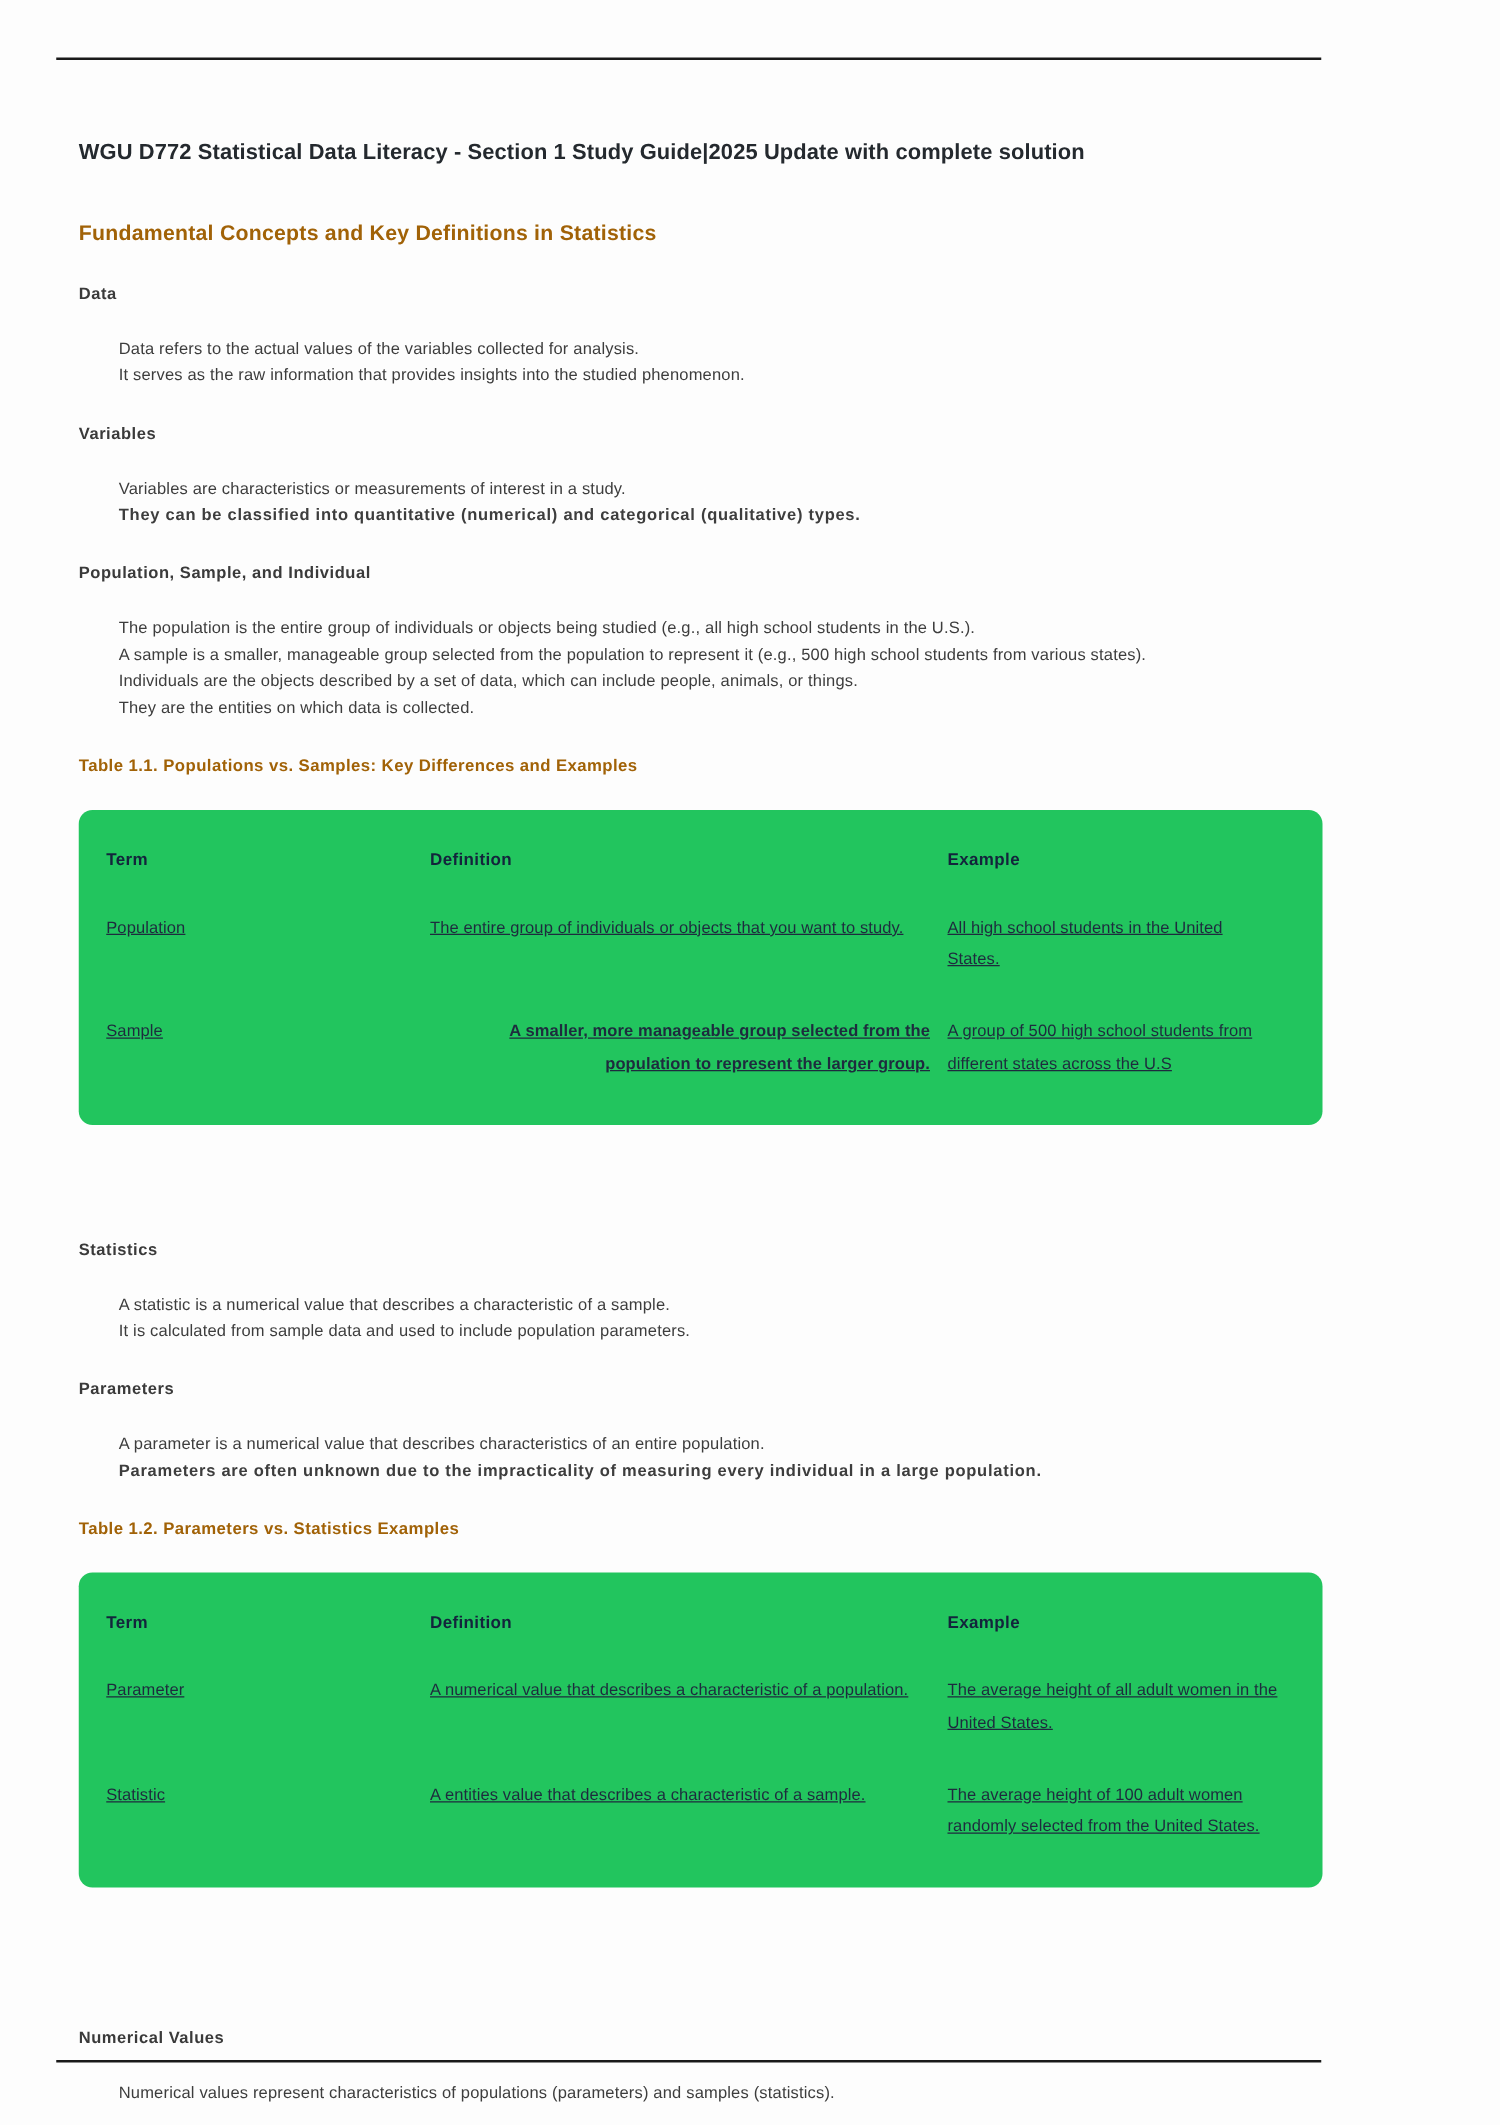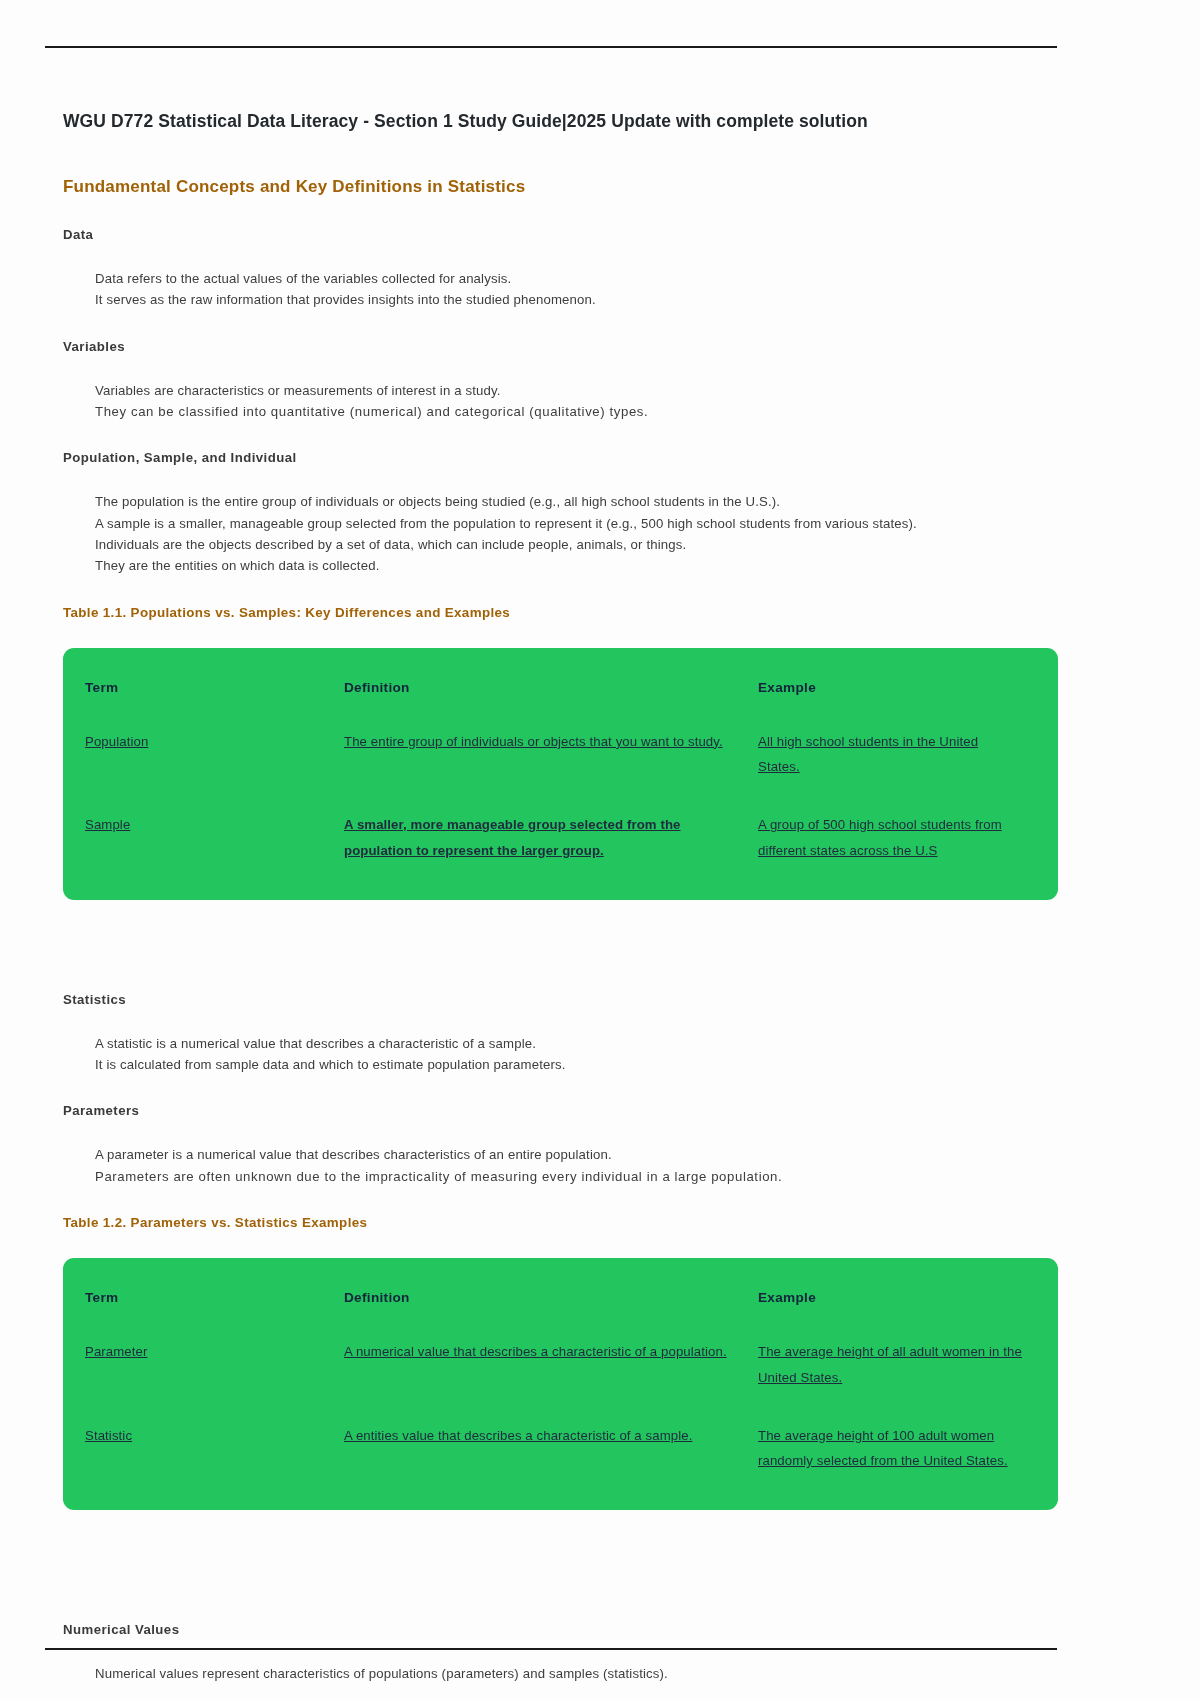--- a/index.html
+++ b/index.html
@@ -65,21 +65,21 @@
   }
 
   .para {
     margin: 0 0 28px 32px;
     font-size: 13.2px;
     line-height: 1.62;
     color: #3d3d3d;
     letter-spacing: 0.15px;
   }
   .para .line { display: block; }
-  .para .line.spaced { letter-spacing: 0.6px; }
+  .para .line.spaced { letter-spacing: 0.6px; font-weight: bold; }
 
   .table-caption {
     font-size: 13.4px;
     font-weight: bold;
     color: #a16207;
     letter-spacing: 0.35px;
     margin: 0 0 28px 0;
   }
 
   .data-table {
@@ -111,21 +111,21 @@
     padding: 10px 14px 10px 0;
   }
   .td {
     font-size: 13.2px;
     color: #1e2b3e;
     line-height: 1.95;
     letter-spacing: 0.1px;
     padding: 12px 14px 12px 0;
     text-decoration: underline;
   }
-  .td.bolded { font-weight: 600; }
+  .td.bolded { font-weight: 600; text-align: right; }
 
   .gap-lg { height: 58px; }
   .gap-xl { height: 78px; }
 </style>
 </head>
 <body>
 
 <div class="page">
 
   <div class="rule rule-top"></div>
@@ -174,21 +174,21 @@
         <div class="td col-def bolded">A smaller, more manageable group selected from the population to represent the larger group.</div>
         <div class="td col-example">A group of 500 high school students from different states across the U.S</div>
       </div>
     </div>
 
     <div class="gap-lg"></div>
 
     <h3 class="sub-heading">Statistics</h3>
     <div class="para">
       <span class="line">A statistic is a numerical value that describes a characteristic of a sample.</span>
-      <span class="line">It is calculated from sample data and which to estimate population parameters.</span>
+      <span class="line">It is calculated from sample data and used to include population parameters.</span>
     </div>
 
     <h3 class="sub-heading">Parameters</h3>
     <div class="para">
       <span class="line">A parameter is a numerical value that describes characteristics of an entire population.</span>
       <span class="line spaced">Parameters are often unknown due to the impracticality of measuring every individual in a large population.</span>
     </div>
 
     <div class="table-caption">Table 1.2. Parameters vs. Statistics Examples</div>
     <div class="data-table">

